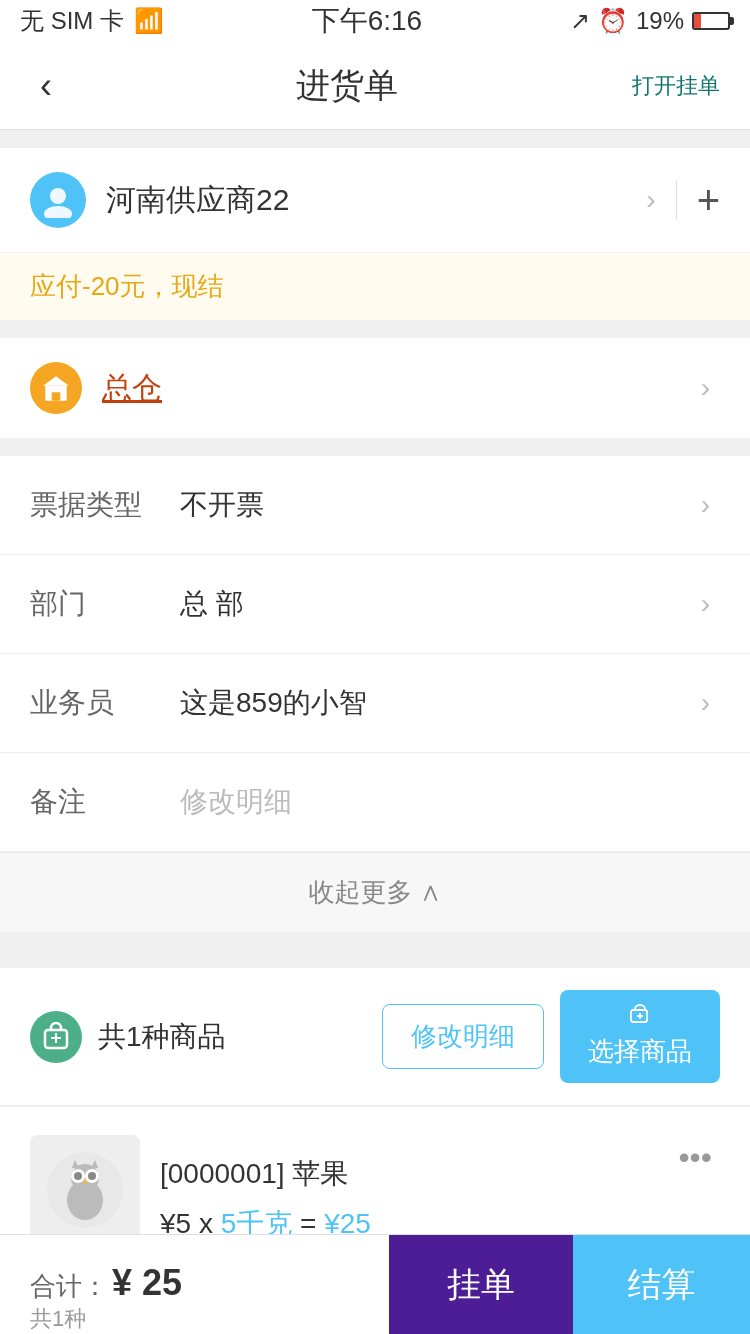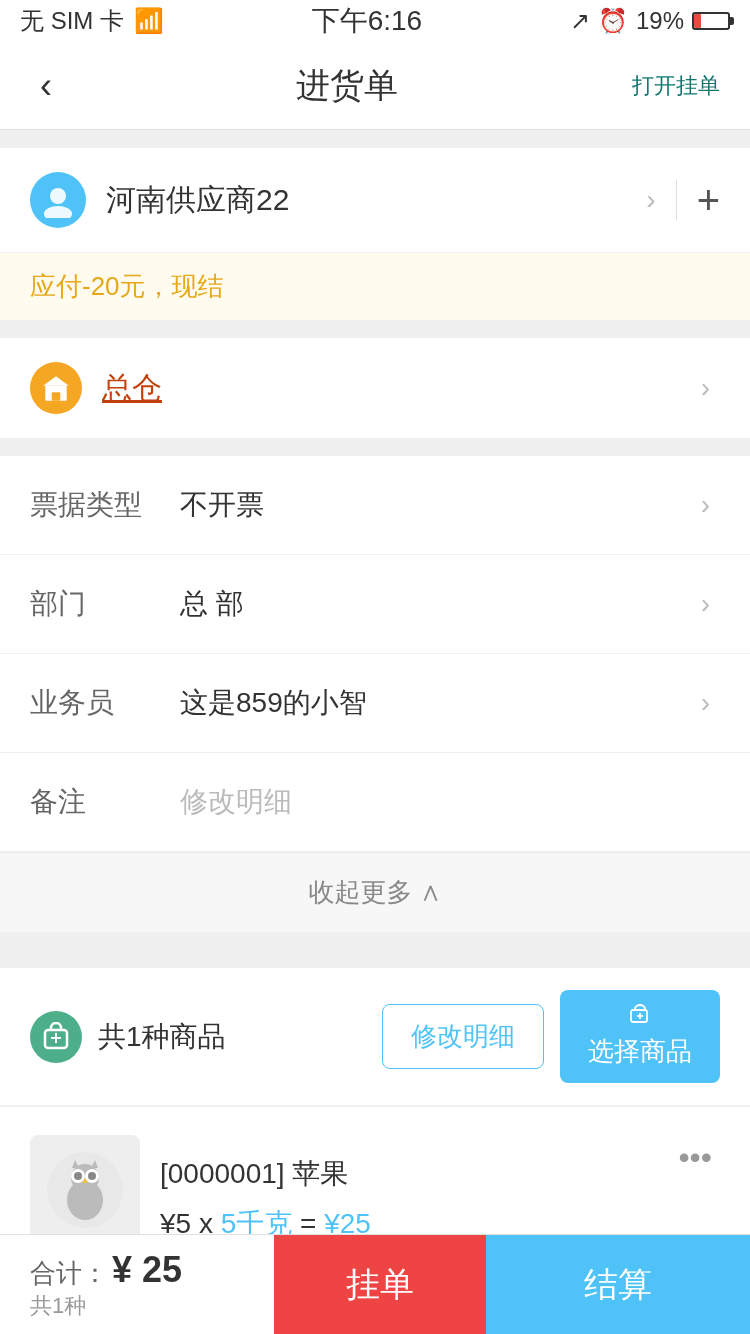--- a/index.html
+++ b/index.html
@@ -296,21 +296,21 @@
       padding: 4px 8px;
     }
 
     
     .footer {
       position: fixed;
       bottom: 0;
       width: 750px;
       height: 100px;
       display: flex;
-      align-items: center;
+      align-items: flex-end;
       background: #fff;
       border-top: 1px solid #e0e0e0;
       z-index: 100;
     }
     .footer-total {
       flex: 1;
       padding: 0 30px;
     }
     .footer-total-label {
       font-size: 26px;
@@ -319,32 +319,32 @@
     .footer-total-amount {
       font-size: 36px;
       font-weight: 600;
       color: #333;
     }
     .footer-total-sub {
       font-size: 22px;
       color: #999;
     }
     .footer-btn-pending {
-      width: 212px;
+      width: 184px;
       height: 100%;
-      background: #ef4444;
+      background: #4c1d95;
       display: flex;
       align-items: center;
       justify-content: center;
       font-size: 34px;
       color: #fff;
       cursor: pointer;
     }
     .footer-btn-checkout {
-      width: 264px;
+      width: 177px;
       height: 100%;
       background: #4fc3f7;
       display: flex;
       align-items: center;
       justify-content: center;
       font-size: 34px;
       color: #fff;
       cursor: pointer;
     }
 

